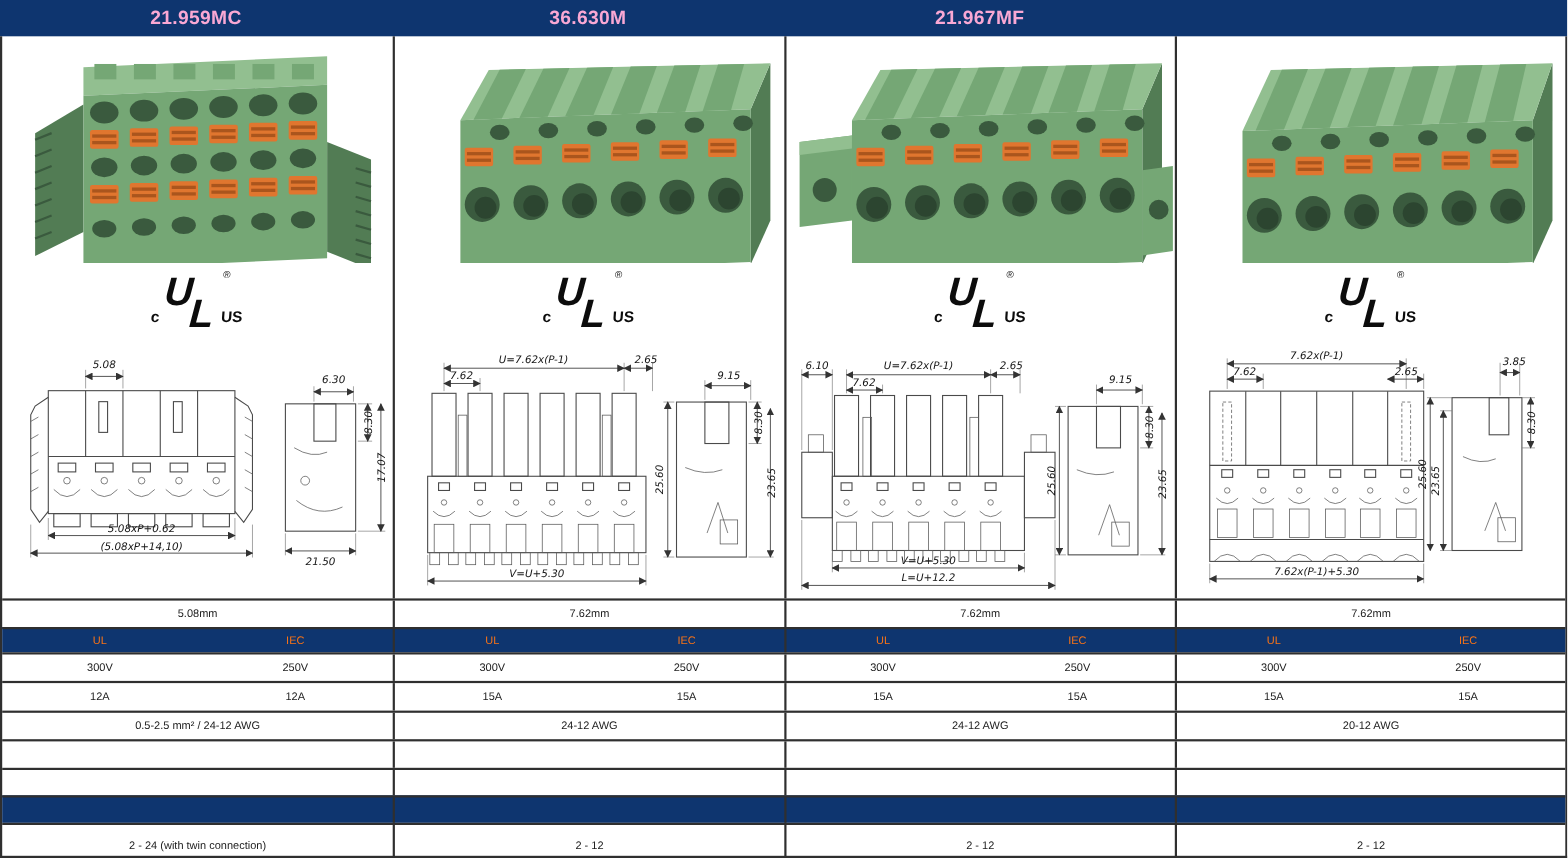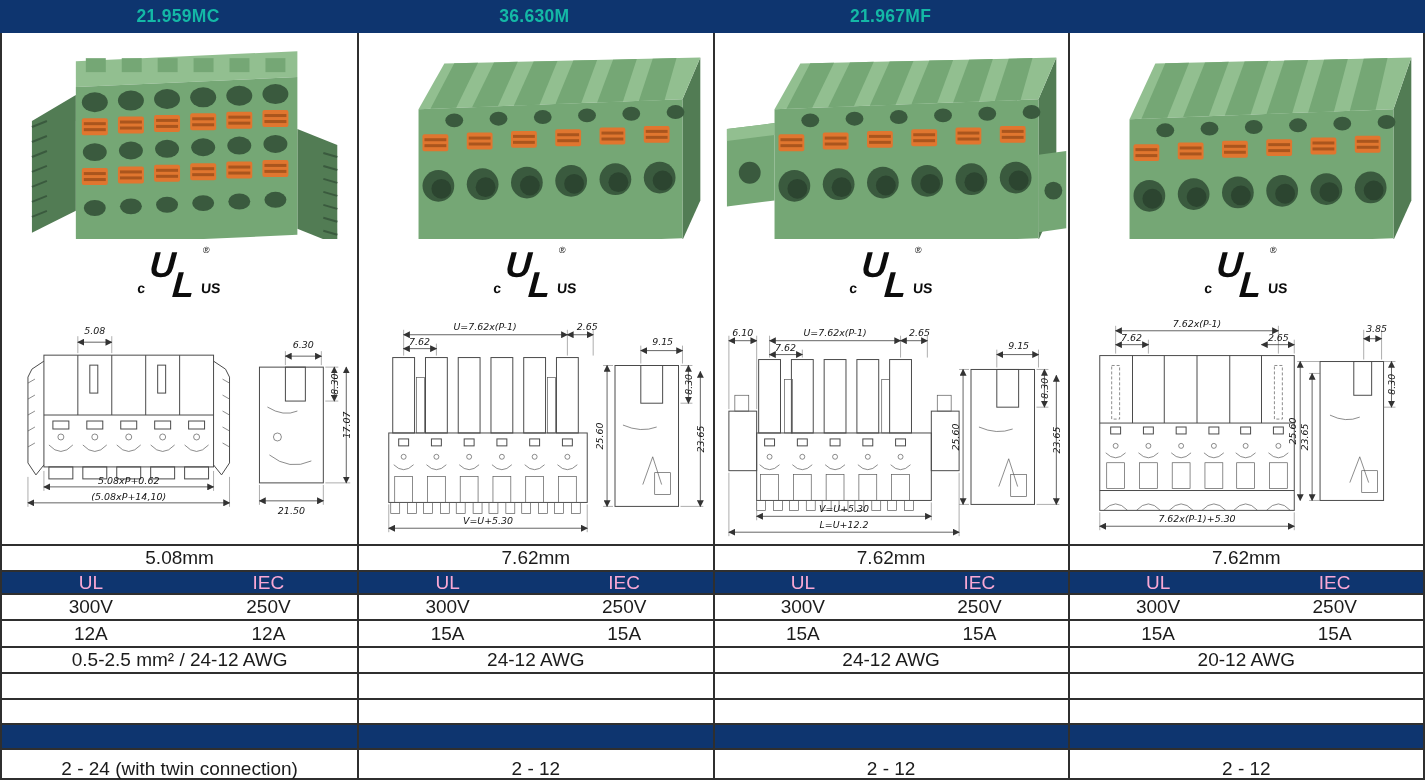--- a/index.html
+++ b/index.html
@@ -2,21 +2,21 @@
 <html style="--navy: #0e356f; --border: #2f2f2f; --green_light: #92bf90; --green_body: #75a775; --green_dark: #527c54; --green_deep: #3a5a3e; --orange: #e0762f; --orange_dark: #aa551d;"><head>
 <meta charset="utf-8">
 <style>
   *{box-sizing:border-box;margin:0;padding:0}
   html,body{background:#fff}
   body{font-family:"Liberation Sans",sans-serif}
   .sheet{width:1425px;height:780px;background:#fff;overflow:hidden;position:relative}
 
   
   .header-row{display:grid;grid-template-columns:repeat(4,1fr);background:var(--navy);height:33px}
-  .hcell{display:flex;align-items:center;justify-content:center;color:#14b8a6;font-weight:bold;
+  .hcell{display:flex;align-items:center;justify-content:center;color:#f9a8d4;font-weight:bold;
          font-size:17.5px;letter-spacing:.3px}
 
   .tbody-wrap{border-left:2px solid var(--border);border-right:2px solid var(--border);
               border-bottom:2px solid var(--border);height:747px}
 
   
   .main-row{display:grid;grid-template-columns:repeat(4,1fr)}
   .pcol{display:flex;flex-direction:column}
   .pcol:not(:first-child){border-left:2px solid var(--border)}
   .photo-zone{height:206px;display:flex;align-items:center;justify-content:center}
@@ -29,26 +29,26 @@
   .cert-mark{display:flex;align-items:flex-end;color:#0c0c0c;transform:skewX(-4deg)}
   .cm-c{font-size:14px;font-weight:bold;margin-bottom:5px}
   .cm-ul{position:relative;width:48px;height:48px;margin:0 3px}
   .cm-u{position:absolute;left:0;top:-9px;font-size:36px;font-weight:900;font-style:italic}
   .cm-l{position:absolute;right:2px;bottom:-5px;font-size:36px;font-weight:900;font-style:italic}
   .cm-reg{position:absolute;right:-11px;top:-8px;font-size:9px}
   .cm-us{font-size:14px;font-weight:bold;margin-bottom:5px;margin-left:2px}
 
   
   .trow{display:grid;grid-template-columns:repeat(4,1fr);border-top:2px solid var(--border)}
-  .cell{display:flex;align-items:center;justify-content:center;font-size:19px;color:#1b1b1b;overflow:hidden}
+  .cell{display:flex;align-items:center;justify-content:center;font-size:10px;color:#1b1b1b;overflow:hidden}
   .cell:not(:first-child){border-left:2px solid var(--border)}
   .split{display:grid;grid-template-columns:1fr 1fr}
   .split span{display:flex;align-items:center;justify-content:center}
   .navy-row{background:var(--navy)}
-  .navy-row .cell{color:#f9a8d4}
+  .navy-row .cell{color:#f97316}
   .r-pitch{height:26px}.r-uliec{height:23px}.r-volt{height:26px}.r-curr{height:27px}
   .r-wire{height:26px}.r-e1{height:26px}.r-e2{height:25px}.r-navyblank{height:25px}
   .r-poles{height:40px}.r-sliver{height:10px}
 
   
   .ln{stroke:#4a4a4a;stroke-width:1;fill:none}
   .fln{stroke:#5a5a5a;stroke-width:.7;fill:none}
   .dim{stroke:#3c3c3c;stroke-width:.8;fill:none}
   .ext{stroke:#777;stroke-width:.6;fill:none}
   .dtx{font:italic 9.5px "DejaVu Sans",sans-serif;fill:#151515;text-anchor:middle}

